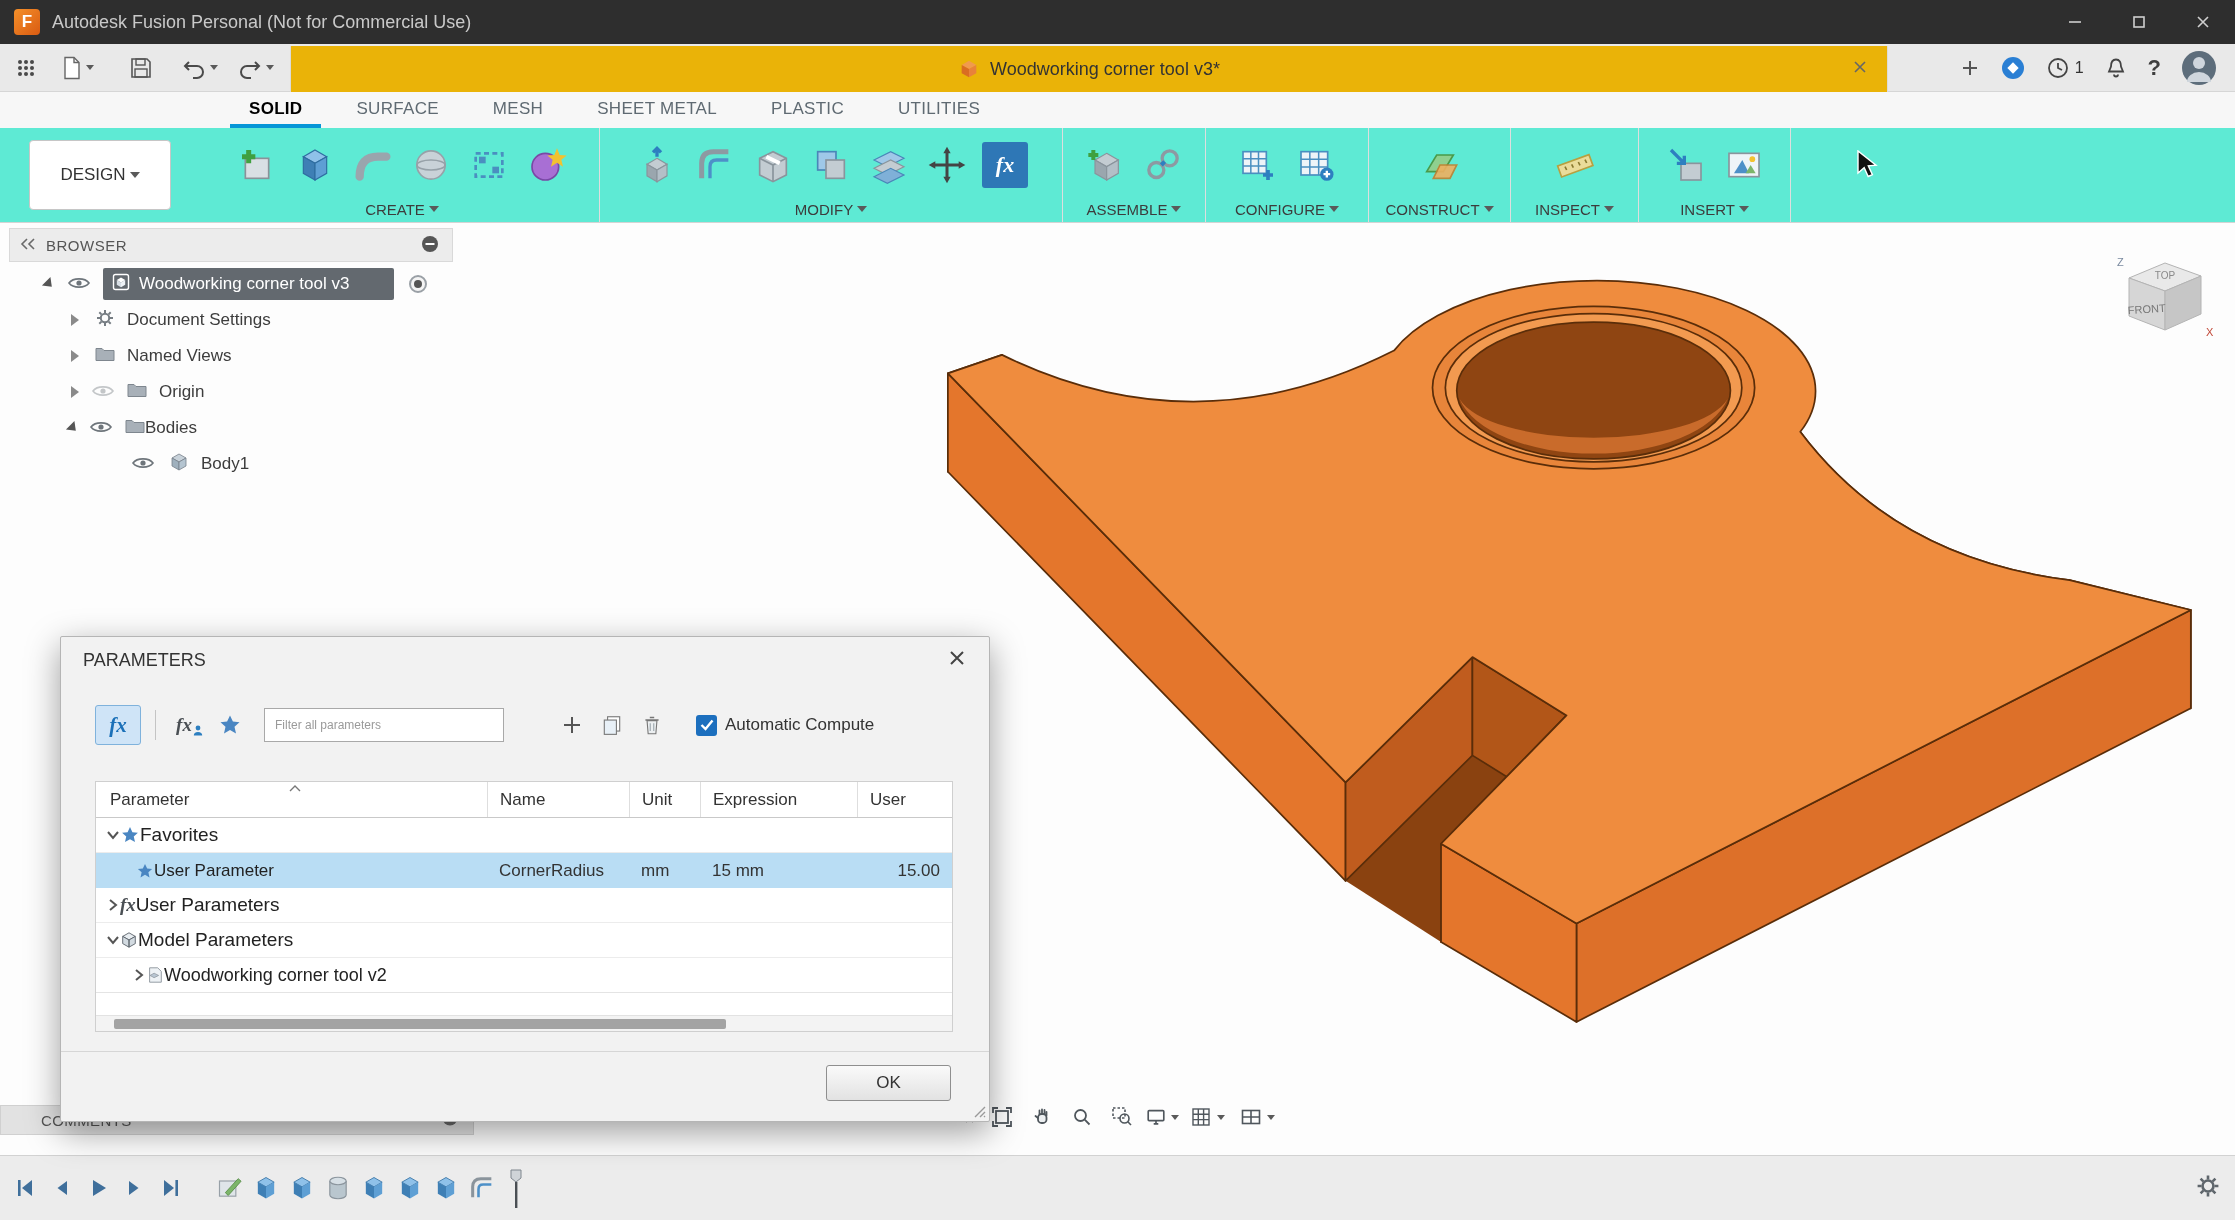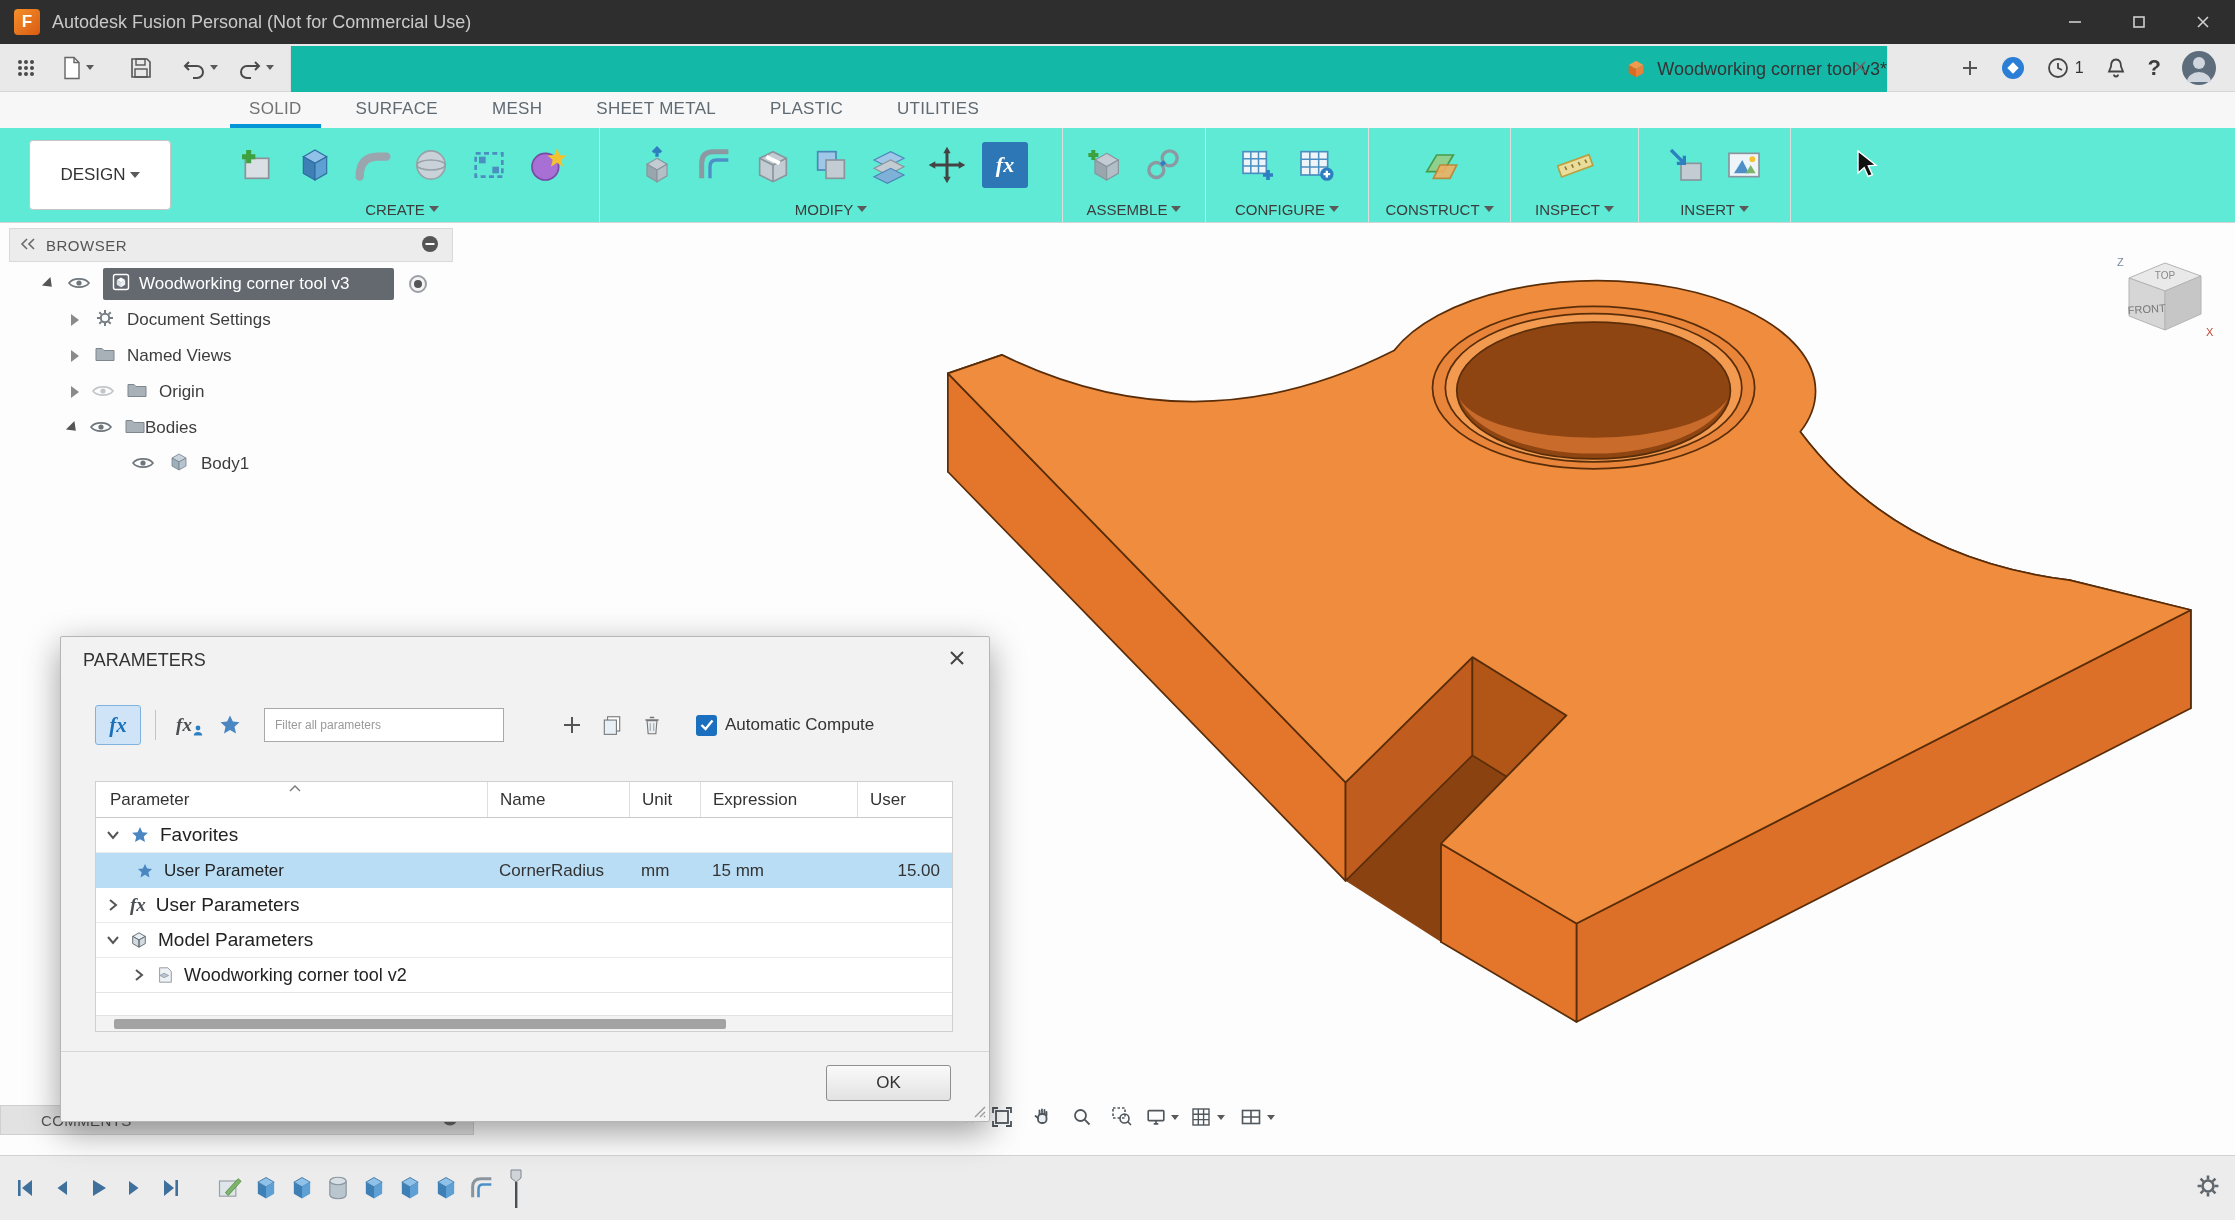--- a/index.html
+++ b/index.html
@@ -12,29 +12,29 @@
 .titlebar .logo{width:26px;height:26px;margin:0 12px 0 14px;border-radius:4px;background:linear-gradient(135deg,#f5902a,#d95b12);display:flex;align-items:center;justify-content:center;color:#fff;font-weight:bold;font-size:17px}
 .titlebar .ttl{color:#c9c9c9;font-size:18px}
 .wctrls{margin-left:auto;display:flex;height:100%}
 .wctrls .wc{width:64px;height:100%;display:flex;align-items:center;justify-content:center;color:#cfcfcf;font-size:17px}
 
 
 .quickbar{position:absolute;top:44px;left:0;right:0;height:48px;background:#e9e9e9;border-bottom:1px solid #d6d6d6;z-index:40;display:flex;align-items:center}
 .qbtn{display:flex;align-items:center;justify-content:center;height:36px;padding:0 6px;color:#444}
 .car{width:0;height:0;border-left:5px solid transparent;border-right:5px solid transparent;border-top:6px solid #5a5a5a;display:inline-block;margin-left:4px}
 .car.sm{border-left-width:4px;border-right-width:4px;border-top-width:5px}
-.doc-tab{position:absolute;left:290px;top:2px;width:1598px;height:46px;background:#14b8a6;border-left:1px solid #dcdcdc;border-right:1px solid #dcdcdc;display:flex;align-items:center;justify-content:flex-end}
+.doc-tab{position:absolute;left:290px;top:2px;width:1598px;height:46px;background:#eab308;border-left:1px solid #dcdcdc;border-right:1px solid #dcdcdc;display:flex;align-items:center;justify-content:center}
 .doc-tab .lbl{font-size:18px;color:#333;margin-left:10px}
 .doc-tab .closex{position:absolute;right:18px;top:12px}
 .qright{position:absolute;right:0;top:0;height:48px;display:flex;align-items:center;gap:8px;padding-right:12px}
 
 
 .ribbon-tabs{position:absolute;top:92px;left:0;right:0;height:36px;background:#f7f7f7;display:flex;align-items:stretch;padding-left:222px;z-index:40}
 .rtab{padding:0 27px;line-height:34px;font-size:17px;color:#5f6a72;letter-spacing:.3px;position:relative}
-.rtab.active{color:#737373;font-weight:normal}
+.rtab.active{color:#000000;font-weight:bold}
 .rtab.active::after{content:"";position:absolute;left:8px;right:8px;bottom:0;height:4px;background:#0696d7}
 .ribbon-bar{position:absolute;top:128px;left:0;right:0;height:95px;background:#5eead4;border-bottom:1px solid #d4d4d4;z-index:40}
 .design-btn{position:absolute;left:29px;top:-8px;width:142px;height:70px;background:#fff;border:1px solid #c6c6c6;border-radius:4px;display:flex;align-items:center;justify-content:center;font-size:17px;color:#333;top:12px}
 .rgroups{display:flex;margin-left:205px;height:100%}
 .rgroup{display:flex;flex-direction:column;align-items:center;border-right:1px solid #dedede;padding-top:5px}
 .ricons{display:flex;gap:12px;align-items:center;justify-content:center;flex:1}
 .tic{width:46px;height:46px;display:flex;align-items:center;justify-content:center;border-radius:3px}
 .tic svg{width:40px;height:40px}
 .rlabel{height:26px;display:flex;align-items:center;font-size:15px;color:#3c3c3c}
 .fxbtn{background:#2e77b6}
@@ -61,21 +61,21 @@
 .dtool{width:40px;height:40px;display:flex;align-items:center;justify-content:center}
 .filter-in{width:240px;height:34px;border:1px solid #a9a9a9;background:#fff;font-size:12px;padding:0 10px;color:#333;margin-left:14px}
 .filter-in::placeholder{color:#9a9a9a}
 .chk{width:21px;height:21px;background:#1c6fbe;border-radius:3px;display:flex;align-items:center;justify-content:center;margin-left:24px}
 .chklbl{font-size:17px;color:#333;margin-left:8px}
 .ptable{position:absolute;left:34px;top:144px;width:858px;background:#fff;border:1px solid #cfcfcf}
 .prow{display:grid;grid-template-columns:391px 142px 71px 157px 97px;align-items:center;height:35px;border-bottom:1px solid #ececec}
 .prow.hdr{height:36px;border-bottom:1px solid #c9c9c9;font-size:17px;color:#333;background:#fff;position:relative}
 .prow.hdr>div{padding-left:12px;border-left:1px solid #dedede;height:100%;display:flex;align-items:center}
 .prow.hdr>div:first-child{border-left:none;padding-left:14px}
-.cell1{display:flex;align-items:center;gap:10px;padding-left:10px}
+.cell1{display:flex;align-items:center;padding-left:10px}
 .grp{font-size:19px;color:#222}
 .sel{background:#b9ddf4;border-bottom:none}
 .datacell{font-size:17px;color:#333;padding-left:12px}
 .chev{stroke:#555;stroke-width:2;fill:none}
 .scrollwrap{height:16px;background:#f3f3f3;border-top:1px solid #e2e2e2;position:relative}
 .scrollthumb{position:absolute;left:18px;top:3px;width:612px;height:10px;background:#a3a3a3;border-radius:2px}
 .okbtn{position:absolute;right:38px;top:428px;width:125px;height:36px;background:linear-gradient(#fafafa,#e2e2e2);border:1px solid #8f8f8f;border-radius:3px;font-size:17px;color:#333;display:flex;align-items:center;justify-content:center}
 .dfoot{position:absolute;left:0;right:0;top:414px;border-top:1px solid #d6d6d6;height:0}
 
 

